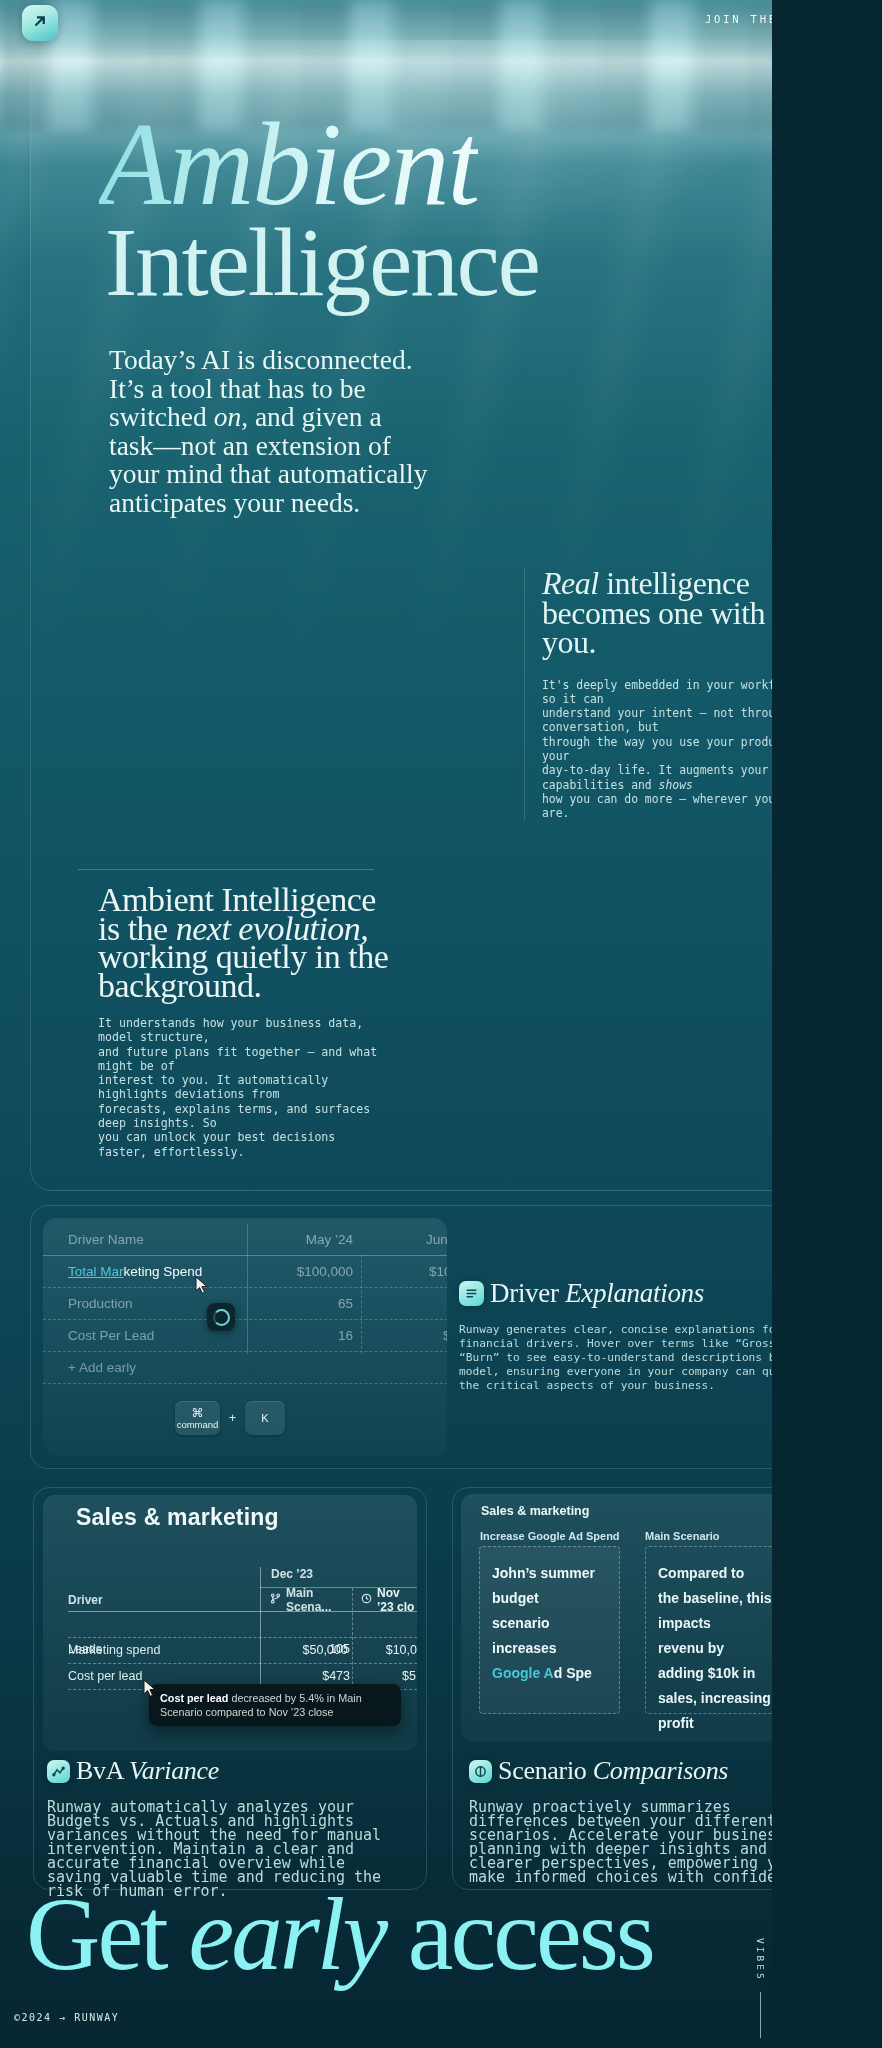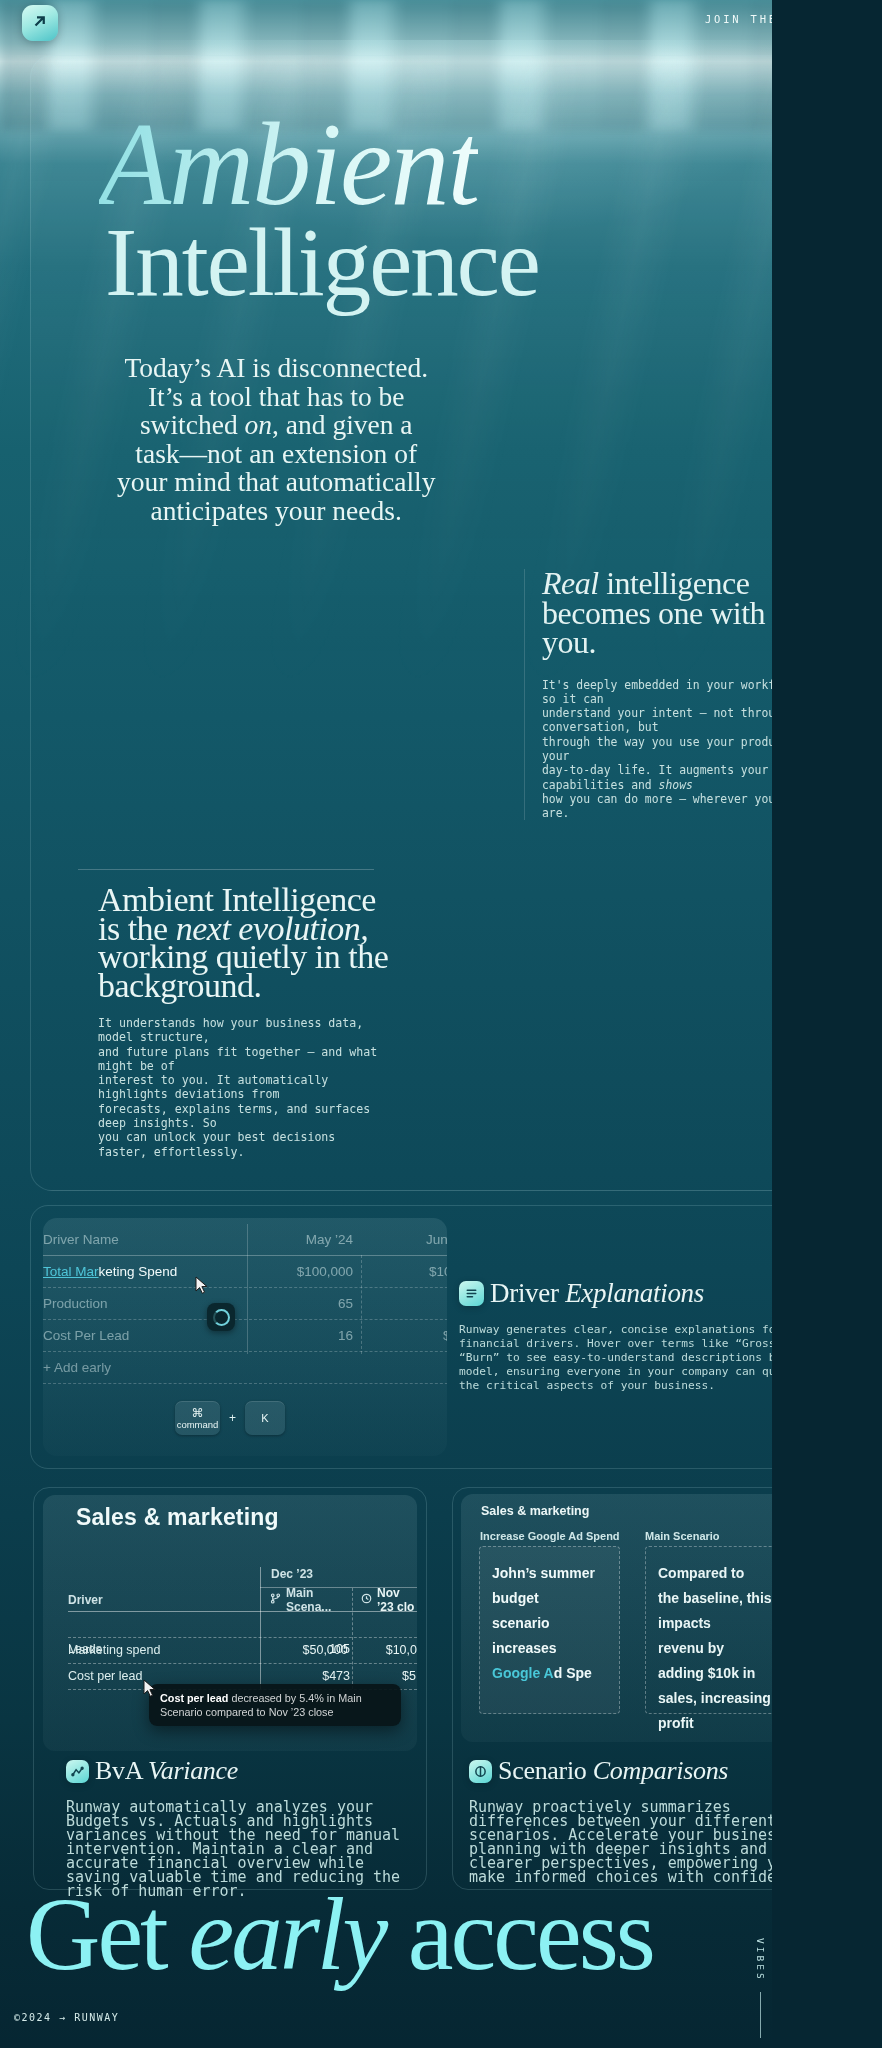--- a/index.html
+++ b/index.html
@@ -28,37 +28,37 @@
   .join{position:absolute;right:22px;top:13px;font-size:10.5px;letter-spacing:2.8px;color:#eef9f8;cursor:pointer;}
 
   
   .hero{position:absolute;left:30px;top:55px;width:822px;height:1134px;border-radius:22px;
     border:1px solid rgba(176,221,226,.17);
     background:linear-gradient(180deg,rgba(214,242,244,.08),rgba(214,242,244,.02) 30%,rgba(0,0,0,0) 55%);}
   .title1{position:absolute;left:68px;top:50px;font-style:italic;font-size:118px;line-height:1;letter-spacing:-2px;
     background:linear-gradient(100deg,#8edfe3 0%,#d9f7f6 60%,#effdfc 100%);
     -webkit-background-clip:text;background-clip:text;-webkit-text-fill-color:transparent;color:#bceef0;}
   .title2{position:absolute;left:74px;top:158px;font-size:97px;line-height:1;letter-spacing:-2px;color:#d3f3f2;}
-  .intro{position:absolute;left:78px;top:290px;margin:8px;font-size:27.5px;line-height:28.5px;color:#e8f6f4;text-align:center;}
+  .intro{position:absolute;left:78px;top:290px;margin:0;font-size:27.5px;line-height:28.5px;color:#e8f6f4;}
   .real{position:absolute;left:493px;top:513px;width:312px;border-left:1px solid rgba(255,255,255,.15);padding-left:17px;}
   .real h2{margin:0;font-size:32px;line-height:29.5px;font-weight:normal;color:#e3f3f2;letter-spacing:-.5px;}
   .real p{margin:20px 0 0 0;font-size:11.4px;line-height:14.3px;color:#c6e0df;}
   .divider{position:absolute;left:47px;top:813px;width:296px;height:1px;background:rgba(255,255,255,.22);}
   .evo-h{position:absolute;left:67px;top:830px;margin:0;font-size:34px;line-height:28.5px;font-weight:normal;color:#e9f6f5;letter-spacing:-.5px;}
   .evo-b{position:absolute;left:67px;top:960px;margin:0;font-size:11.6px;line-height:14.3px;color:#c6e0df;}
 
   
   .drivers{position:absolute;left:30px;top:1205px;width:822px;height:262px;border-radius:18px;
     border:1px solid rgba(176,221,226,.18);}
   .dt-panel{position:absolute;left:12px;top:12px;width:404px;height:238px;border-radius:14px;overflow:hidden;
     background:linear-gradient(180deg,rgba(205,240,243,.10),rgba(205,240,243,.05) 65%,rgba(205,240,243,.02));}
   .dt-table{position:absolute;left:0;top:6px;width:430px;}
   .dt-row{display:flex;height:31px;align-items:center;border-bottom:1px dashed rgba(255,255,255,.22);font-size:13.5px;}
   .dt-row.hdr{border-bottom:1px solid rgba(255,255,255,.28);color:rgba(230,248,248,.42);}
-  .dt-c1{width:204px;box-sizing:border-box;color:rgba(230,248,248,.48);}
+  .dt-c1{width:204px;padding-left:25px;box-sizing:border-box;color:rgba(230,248,248,.48);}
   .dt-c2{width:106px;text-align:right;color:rgba(230,248,248,.5);}
   .dt-c3{width:120px;box-sizing:border-box;color:rgba(230,248,248,.5);}
   .pl73{padding-left:73px;} .pl76{padding-left:76px;} .pl90{padding-left:90px;}
   .accent{color:#4fc6da;text-decoration:underline;} .bright{color:#f2fbfb;}
   .addrow .dt-c1{color:rgba(235,250,250,.45);cursor:pointer;}
   .vline-solid{position:absolute;left:204px;top:6px;height:130px;width:0;border-left:1px solid rgba(255,255,255,.20);}
   .vline-dash{position:absolute;left:318px;top:37px;height:99px;width:0;border-left:1px dashed rgba(255,255,255,.22);}
   .spinner-chip{position:absolute;left:164px;top:85px;width:28px;height:28px;border-radius:8px;background:#0a272e;
     display:flex;align-items:center;justify-content:center;box-shadow:0 2px 6px rgba(0,0,0,.4);}
   .spinner{width:13px;height:13px;border-radius:50%;border:2px solid rgba(120,220,230,.95);border-left-color:rgba(120,220,230,.25);}
@@ -97,21 +97,21 @@
   .sm-c2{width:92px;text-align:right;padding-right:2px;box-sizing:border-box;color:#e8f5f5;}
   .sm-c3{flex:1;box-sizing:border-box;color:#e8f5f5;justify-content:center;}
   .sm-hrow .sm-c2{display:flex;align-items:center;gap:5px;text-align:left;padding-left:10px;color:#cfe3e6;}
   .sm-hrow .sm-c3{display:flex;align-items:center;gap:5px;padding-left:9px;}
   .sm-vsolid{position:absolute;left:217px;top:72px;height:122px;border-left:1px solid rgba(255,255,255,.45);}
   .sm-vdash{position:absolute;left:309px;top:93px;height:101px;border-left:1px dashed rgba(255,255,255,.35);}
   .tooltip{position:absolute;left:106px;top:189px;width:252px;box-sizing:border-box;padding:7px 11px;border-radius:8px;
     background:rgba(8,20,24,.93);color:rgba(255,255,255,.8);font-size:10.8px;line-height:14px;z-index:5;
     box-shadow:0 5px 16px rgba(0,0,0,.45);}
   .tooltip b{color:#fff;}
-  .feat-block{position:absolute;left:32px;top:268px;width:356px;}
+  .feat-block{position:absolute;left:13px;top:268px;width:356px;}
   .card-right .feat-block{left:16px;width:370px;}
   .card .feat-title{font-size:26px;}
   .card .feat-icon{width:23px;height:23px;}
 
   .rc-title{position:absolute;left:20px;top:10px;margin:0;font-size:12.5px;font-weight:bold;color:#ecf7f7;}
   .rc-label{position:absolute;top:36px;font-size:11px;font-weight:bold;color:#cfe7e8;}
   .rc-label.l{left:19px;} .rc-label.r{left:184px;}
   .rc-box{position:absolute;top:52px;height:168px;width:141px;border:1px dashed rgba(255,255,255,.32);border-radius:4px;
     box-sizing:border-box;padding:14px 12px;font-size:14px;font-weight:bold;line-height:25px;color:#f0fafa;}
   .rc-box.l{left:18px;background:rgba(255,255,255,.05);}

